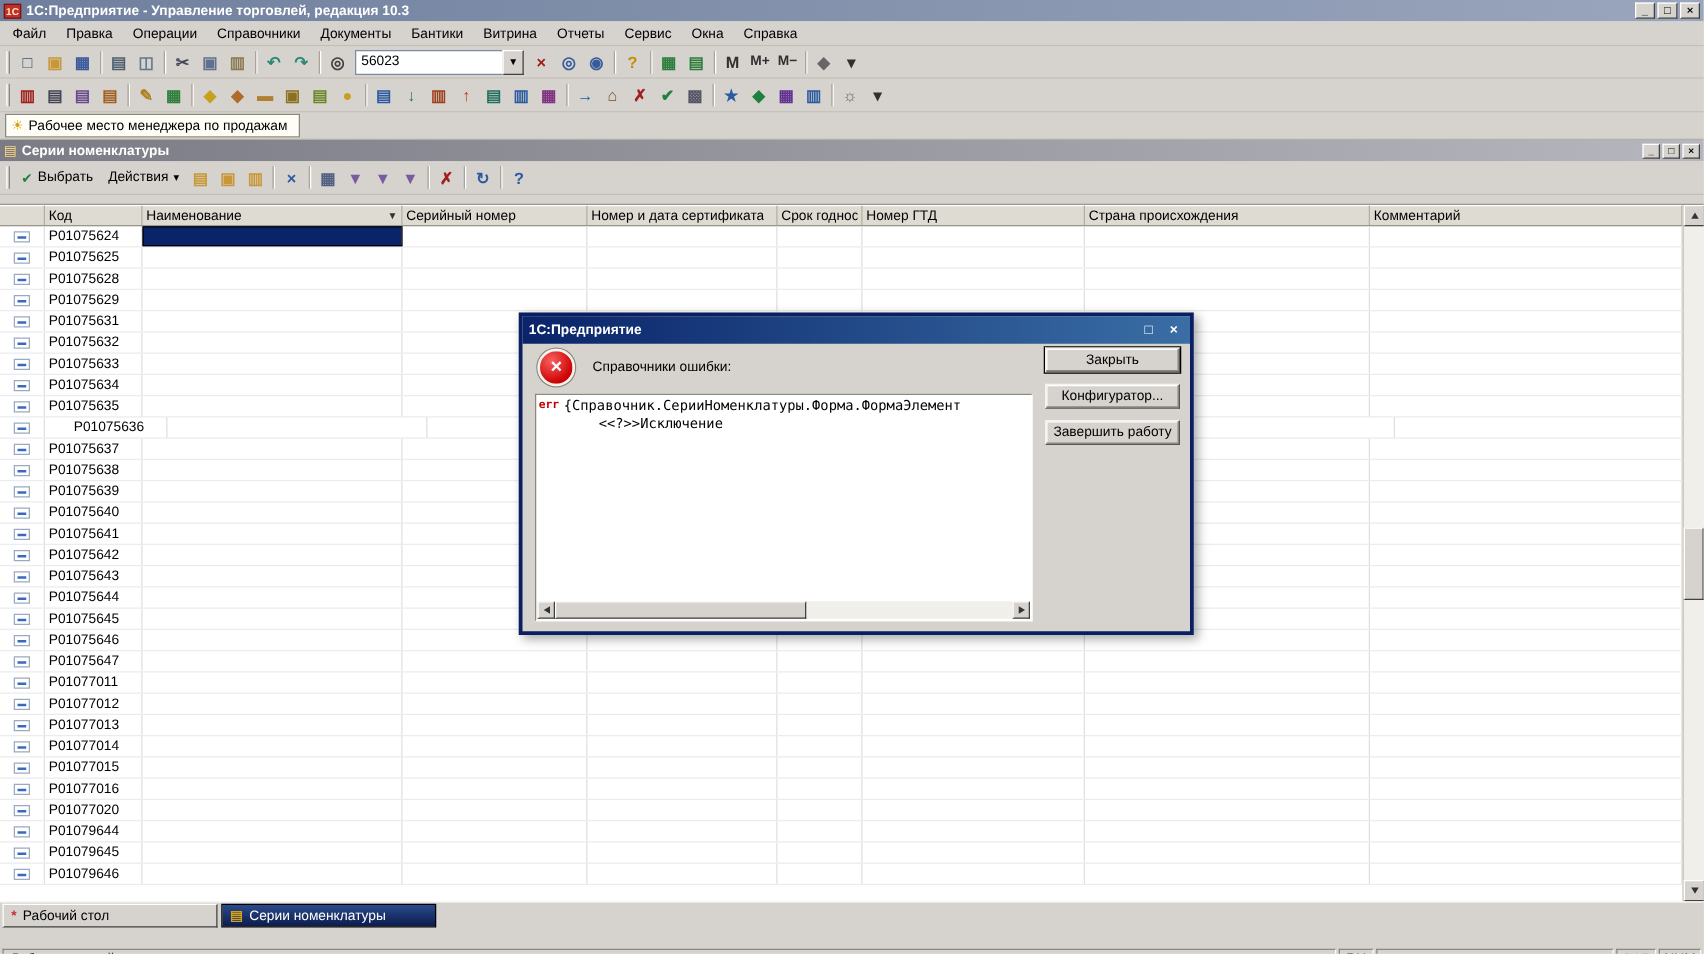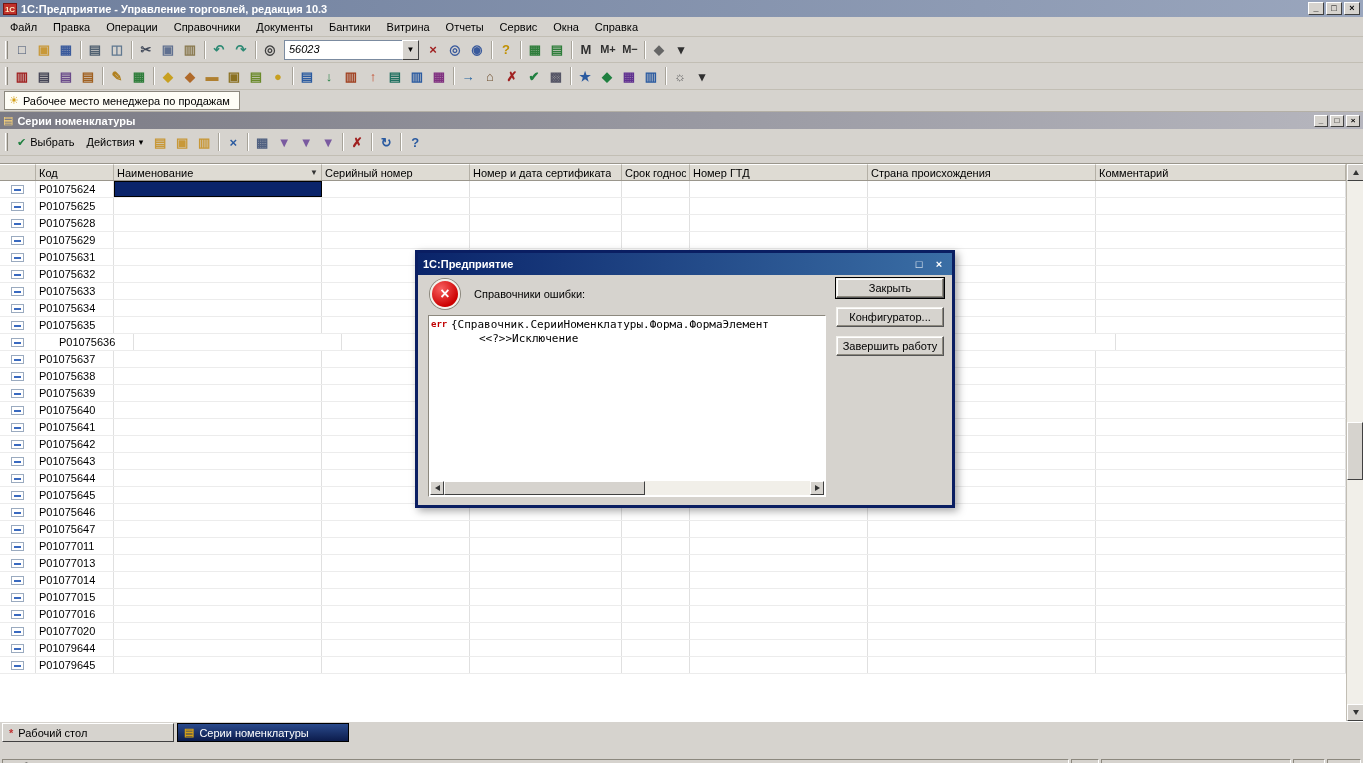--- a/index.html
+++ b/index.html
@@ -21,21 +21,21 @@
   
   .toolbar { display:flex; align-items:center; background:#d6d3ce; flex:none; padding:0 2px; border-bottom:1px solid #c2beb4; }
   .tb1 { height:26px; } .tb2 { height:27px; }
   .grip { width:3px; height:18px; border-left:1px solid #fff; border-right:1px solid #8c887e; margin:0 3px; flex:none; }
   .sep { width:1px; height:18px; background:#a8a49a; box-shadow:1px 0 0 #fff; margin:0 3px; flex:none; }
   .tbtn { min-width:22px; height:22px; display:flex; align-items:center; justify-content:center; flex:none; padding:0 2px; }
   .tbtn .ic { font-size:13px; line-height:1; font-weight:bold; }
   .tbtn.wide .ic { font-size:11px; }
   .icons { display:flex; align-items:center; }
 
-  .combo { display:flex; align-items:center; height:36px; margin:0 3px; flex:none;font-style:italic; }
+  .combo { display:flex; align-items:center; height:36px; margin:0 3px; flex:none; }
   .combo-field { width:118px; height:20px; background:#fff; border:1px solid #7b8ba0; border-right:none; padding:2px 4px; overflow:hidden; white-space:nowrap; }
   .combo-arrow { width:17px; height:20px; background:#d6d3ce; border:1px solid; border-color:#fff #404040 #404040 #fff; display:flex; align-items:center; justify-content:center; font-size:8px; }
 
   
   .dock-row { height:22px; background:#d6d3ce; display:flex; align-items:center; padding-left:4px; border-bottom:1px solid #b4b0a6; flex:none; }
   .dock-tab { display:flex; align-items:center; height:19px; padding:0 9px 0 4px; background:#fefdf6; border:1px solid #8c887e; }
   .dock-tab .ic-sm { font-size:11px; margin-right:4px; color:#d4a017; }
 
   
   .mdi-titlebar { height:17px; background:linear-gradient(to right,#7b7b85,#b6b6be); display:flex; align-items:center; color:#fff; font-weight:bold; padding:0 3px; flex:none; }
@@ -711,20 +711,33 @@
           <span class="cell" style="width: 152px;"></span>
           <span class="cell" style="width: 68px;"></span>
           <span class="cell" style="width: 178px;"></span>
           <span class="cell" style="width: 228px;"></span>
           <span class="cell" style="flex: 1 1 0%;"></span>
         </div>
         <div class="trow">
           <span class="cell icon-col">
             <span class="item-glyph"></span>
           </span>
+          <span class="cell" style="width: 78px;">P01077012</span>
+          <span class="cell" style="width: 208px;"></span>
+          <span class="cell" style="width: 148px;"></span>
+          <span class="cell" style="width: 152px;"></span>
+          <span class="cell" style="width: 68px;"></span>
+          <span class="cell" style="width: 178px;"></span>
+          <span class="cell" style="width: 228px;"></span>
+          <span class="cell" style="flex: 1 1 0%;"></span>
+        </div>
+        <div class="trow">
+          <span class="cell icon-col">
+            <span class="item-glyph"></span>
+          </span>
           <span class="cell" style="width: 78px;">P01077013</span>
           <span class="cell" style="width: 208px;"></span>
           <span class="cell" style="width: 148px;"></span>
           <span class="cell" style="width: 152px;"></span>
           <span class="cell" style="width: 68px;"></span>
           <span class="cell" style="width: 178px;"></span>
           <span class="cell" style="width: 228px;"></span>
           <span class="cell" style="flex: 1 1 0%;"></span>
         </div>
         <div class="trow">
@@ -790,20 +803,33 @@
           <span class="cell" style="width: 68px;"></span>
           <span class="cell" style="width: 178px;"></span>
           <span class="cell" style="width: 228px;"></span>
           <span class="cell" style="flex: 1 1 0%;"></span>
         </div>
         <div class="trow">
           <span class="cell icon-col">
             <span class="item-glyph"></span>
           </span>
           <span class="cell" style="width: 78px;">P01079645</span>
+          <span class="cell" style="width: 208px;"></span>
+          <span class="cell" style="width: 148px;"></span>
+          <span class="cell" style="width: 152px;"></span>
+          <span class="cell" style="width: 68px;"></span>
+          <span class="cell" style="width: 178px;"></span>
+          <span class="cell" style="width: 228px;"></span>
+          <span class="cell" style="flex: 1 1 0%;"></span>
+        </div>
+        <div class="trow">
+          <span class="cell icon-col">
+            <span class="item-glyph"></span>
+          </span>
+          <span class="cell" style="width: 78px;">P01079646</span>
           <span class="cell" style="width: 208px;"></span>
           <span class="cell" style="width: 148px;"></span>
           <span class="cell" style="width: 152px;"></span>
           <span class="cell" style="width: 68px;"></span>
           <span class="cell" style="width: 178px;"></span>
           <span class="cell" style="width: 228px;"></span>
           <span class="cell" style="flex: 1 1 0%;"></span>
         </div>
       </div>
     <div class="vscroll">

